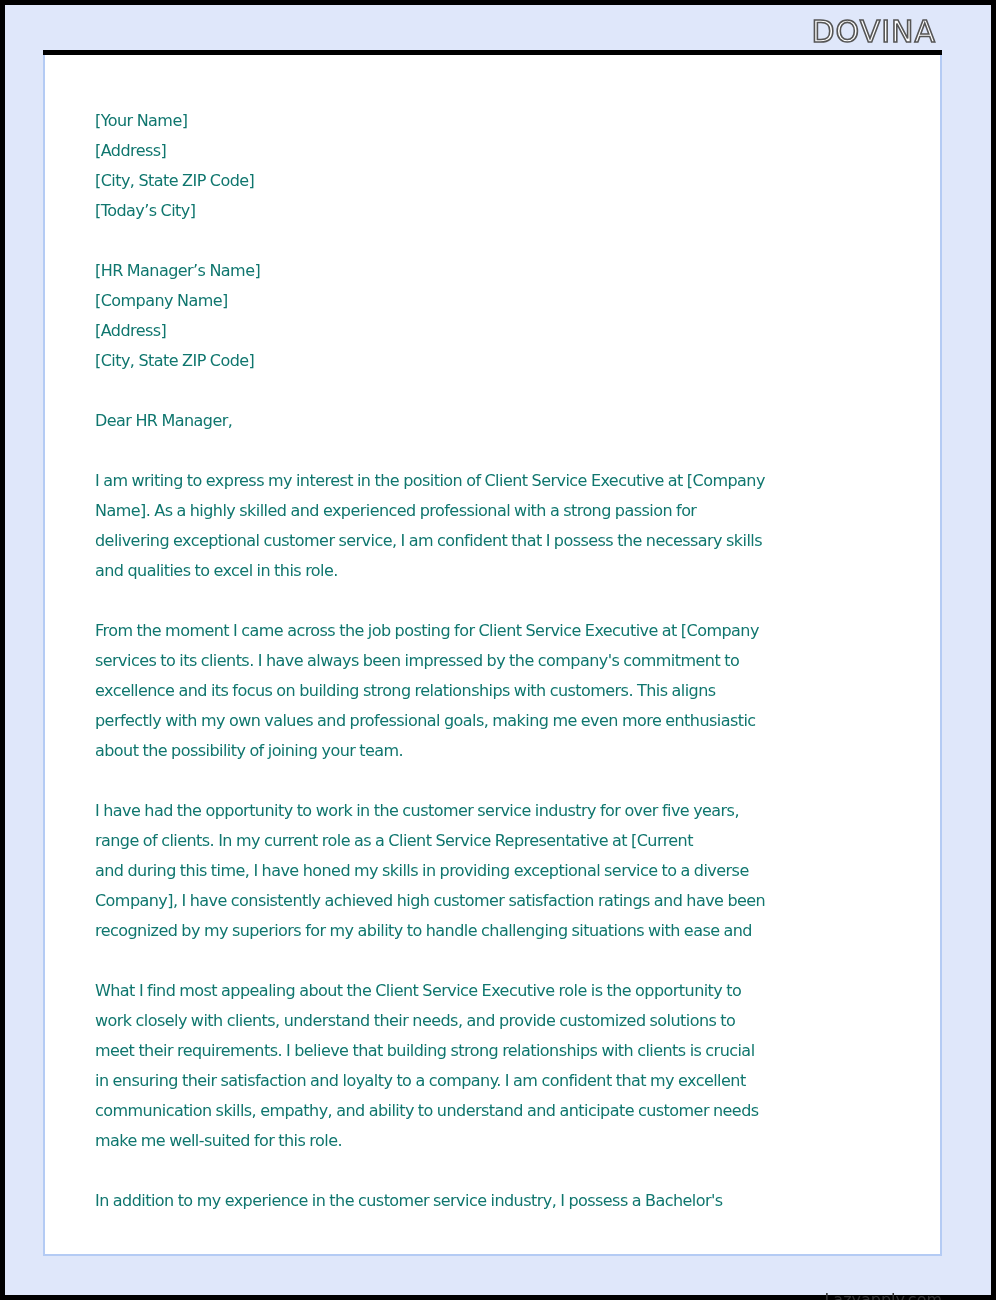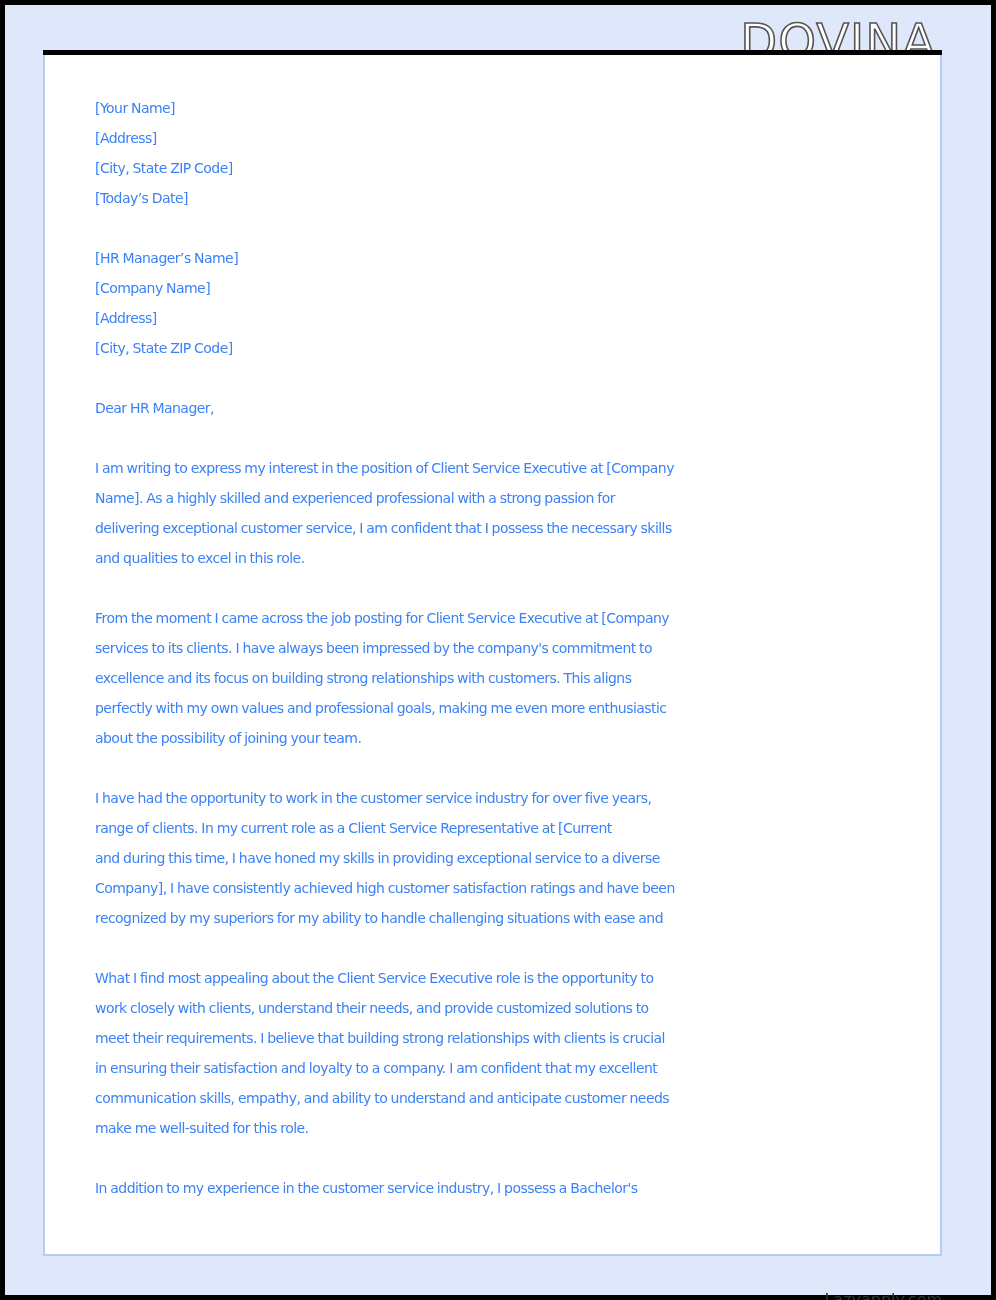--- a/index.html
+++ b/index.html
@@ -7,40 +7,40 @@
     .frame {
       position: absolute; left: 0; top: 0; width: 996px; height: 1300px;
       border-left: 5px solid #000; border-top: 5px solid #000;
       border-right: 5px solid #000; border-bottom: 5px solid #000;
       background: #dfe7fa;
       overflow: hidden;
     }
     .brand {
       position: absolute; right: 55px; top: 12px;
       font-family: "DejaVu Sans", sans-serif;
-      font-size: 48px; letter-spacing: 1px;
+      font-size: 30px; letter-spacing: 1px;
       color: #ffffff;
       -webkit-text-stroke: 1.6px #555;
       line-height: 1;
     }
     .card {
       position: absolute; left: 43px; top: 50px; width: 899px; height: 1206px;
       background: #ffffff;
       border-left: 2px solid #b4cbf4;
       border-right: 2px solid #b4cbf4;
       border-bottom: 2px solid #b4cbf4;
     }
     .card-topbar {
       position: absolute; left: 43px; top: 50px; width: 899px; height: 5px;
       background: #000; z-index: 2;
     }
     .content {
-      position: absolute; left: 95px; top: 93px; width: 800px;
+      position: absolute; left: 95px; top: 106px; width: 800px;
       font-family: "DejaVu Sans", sans-serif;
-      font-size: 14px; line-height: 30px; color: #3b82f6;
+      font-size: 16px; line-height: 30px; color: #0f766e;
       z-index: 3;
       letter-spacing: -0.55px;
       word-spacing: -0.5px;
     }
     .line { display: block; white-space: nowrap; }
     .gap { height: 30px; }
     .para .line { white-space: nowrap; }
     .watermark {
       position: absolute; right: 54px; top: 1246px;
       font-family: "DejaVu Sans", sans-serif;
@@ -55,21 +55,21 @@
 </div>
 
 <div class="card-topbar"></div>
 <div class="card"></div>
 
 <div class="content">
   <div>
     <span class="line">[Your Name]</span>
     <span class="line">[Address]</span>
     <span class="line">[City, State ZIP Code]</span>
-    <span class="line">[Today’s Date]</span>
+    <span class="line">[Today’s City]</span>
   </div>
   <div class="gap"></div>
   <div>
     <span class="line">[HR Manager’s Name]</span>
     <span class="line">[Company Name]</span>
     <span class="line">[Address]</span>
     <span class="line">[City, State ZIP Code]</span>
   </div>
   <div class="gap"></div>
   <span class="line">Dear HR Manager,</span>

